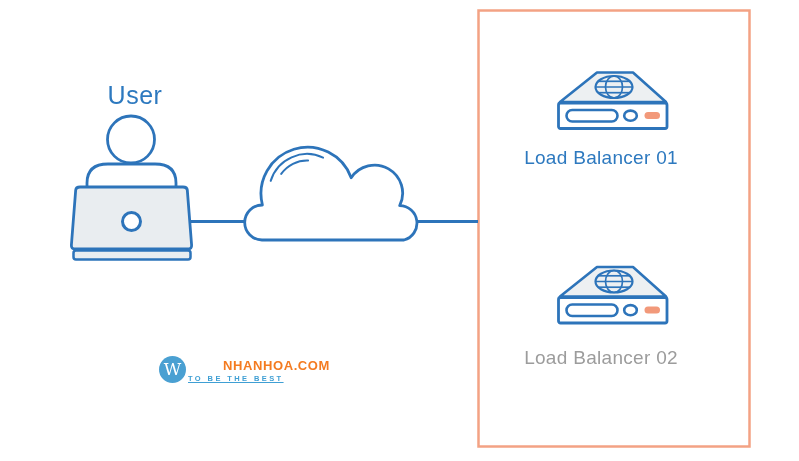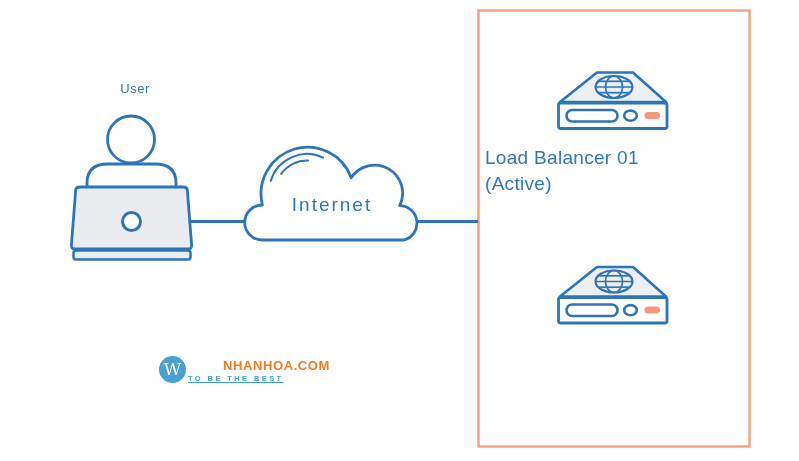--- a/index.html
+++ b/index.html
@@ -2,23 +2,23 @@
 <html><head>
 <meta charset="utf-8">
 <style>
   html,body { margin:0; padding:0; background:#ffffff; }
   .stage {
     position:relative; width:799px; height:461px; background:#ffffff;
     font-family:"Liberation Sans", sans-serif; overflow:hidden;
   }
   svg.artwork { position:absolute; left:0; top:0; }
   .label { position:absolute; color:#2d79bf; }
-  .user-label { left:100px; top:81px; width:70px; text-align:center; font-size:13px; letter-spacing:.5px; }
+  .user-label { left:100px; top:81px; width:70px; text-align:center; font-size:25px; letter-spacing:.5px; }
   .internet-label { left:262px; top:194px; width:140px; text-align:center; font-size:19px; letter-spacing:2px; }
-  .lb-label { left:485px; width:270px; text-align:left; font-size:19px; line-height:26px; letter-spacing:.3px; }
+  .lb-label { left:466px; width:270px; text-align:center; font-size:19px; line-height:26px; letter-spacing:.3px; }
   .lb1-label { top:145px; color:#2d79bf; }
   .lb2-label { top:345px; color:#9c9c9c; }
   .logo { position:absolute; left:159px; top:356px; width:160px; height:34px; }
   .logo-circle {
     position:absolute; left:0; top:0; width:27px; height:27px; border-radius:50%;
     background:#4aa0d2; color:#ffffff; font-family:"DejaVu Serif", serif;
     font-size:17px; line-height:26px; text-align:center;
   }
   .logo-brand {
     position:absolute; left:28px; top:2px; color:#f47b20; font-weight:bold;
@@ -84,28 +84,27 @@
     <g transform="translate(558,72)">
       <use href="#server-shape"></use>
     </g>
     <g transform="translate(558,266.5)">
       <use href="#server-shape"></use>
     </g>
   </svg>
 
   <div class="label user-label">User</div>
 
-  <div class="label internet-label">Internet</div>
 
   <div class="label lb-label lb1-label">
     <div>Load Balancer 01</div>
-    <div>(Active)</div>
   </div>
 
   <div class="label lb-label lb2-label">
+    <div>Load Balancer 02</div>
   </div>
 
   <div class="logo">
     <div class="logo-circle">W</div>
     <div class="logo-brand">NHANHOA.COM</div>
     <div class="logo-tagline">TO BE THE BEST</div>
   </div>
 
 </div>
 

